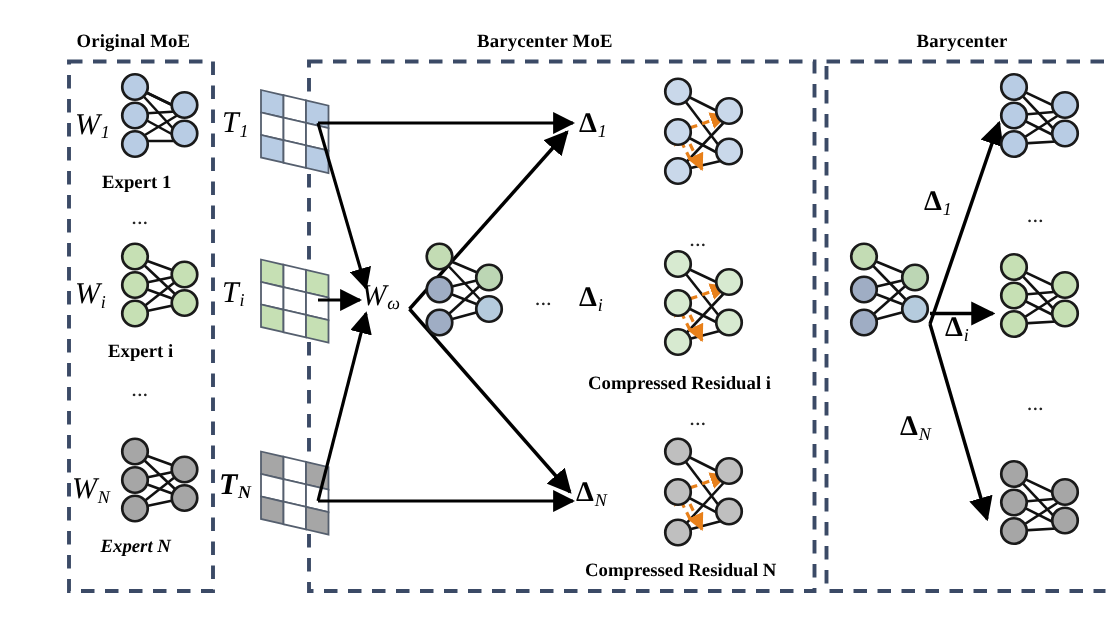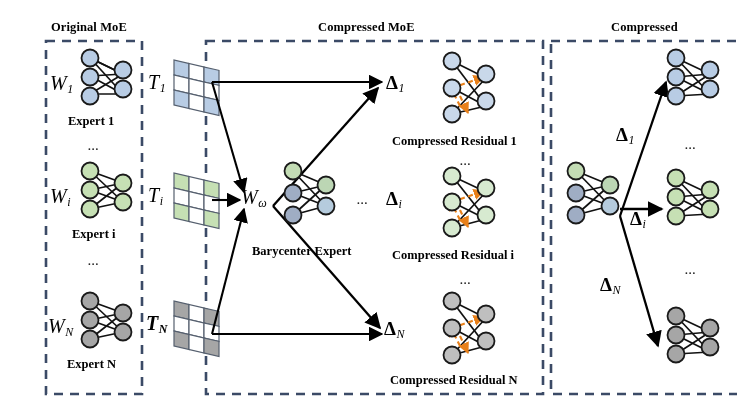--- a/index.html
+++ b/index.html
@@ -312,66 +312,64 @@
         <circle cx="648" cy="300" r="8.5"></circle>
         <circle cx="648" cy="319" r="8.5"></circle>
         <circle cx="648" cy="338" r="8.5"></circle>
         <circle cx="682" cy="312" r="8.5"></circle>
         <circle cx="682" cy="331" r="8.5"></circle>
       </g>
     </g>
   </svg>
 
   <div class="lbl sec-title" style="left:23px;top:4px;">Original MoE</div>
-  <div class="lbl sec-title" style="left:290px;top:4px;">Compressed MoE</div>
-  <div class="lbl sec-title" style="left:583px;top:4px;">Compressed</div>
+  <div class="lbl sec-title" style="left:290px;top:4px;">Barycenter MoE</div>
+  <div class="lbl sec-title" style="left:583px;top:4px;">Barycenter</div>
 
   <div class="math" style="left:22px;top:56px;">
     <span class="base">W</span><span class="sub">1</span>
   </div>
   <div class="math" style="left:22px;top:169px;">
     <span class="base">W</span><span class="sub">i</span>
   </div>
   <div class="math" style="left:20px;top:299px;">
     <span class="base">W</span><span class="subn">N</span>
   </div>
 
   <div class="lbl cap" style="left:40px;top:98px;text-align:center;">Expert 1</div>
   <div class="lbl cap" style="left:44px;top:211px;">Expert i</div>
-  <div class="lbl cap" style="left:39px;top:341px;">Expert N</div>
+  <div class="lbl cap" style="left:39px;top:341px;font-style:italic;">Expert N</div>
 
   <div class="dots" style="left:60px;top:124px;">...</div>
   <div class="dots" style="left:60px;top:239px;">...</div>
 
   <div class="math" style="left:120px;top:55px;">
     <span class="base">T</span><span class="sub">1</span>
   </div>
   <div class="math" style="left:120px;top:168px;">
     <span class="base">T</span><span class="sub">i</span>
   </div>
   <div class="math" style="left:118px;top:296px;font-weight:bold;">
     <span class="base">T</span><span class="subn">N</span>
   </div>
 
   <div class="math" style="left:213px;top:170px;font-family:Liberation Serif, serif;">
     <span class="base">W</span><span class="sub">ω</span>
   </div>
-  <div class="lbl cap" style="left:224px;top:228px;">Barycenter Expert</div>
 
   <div class="math" style="left:358px;top:56px;">
     <span class="delta">Δ</span><span class="sub">1</span>
   </div>
   <div class="math" style="left:358px;top:172px;">
     <span class="delta">Δ</span><span class="sub">i</span>
   </div>
   <div class="math" style="left:356px;top:302px;">
     <span class="delta">Δ</span><span class="subn">N</span>
   </div>
 
-  <div class="lbl cap" style="left:364px;top:118px;">Compressed Residual 1</div>
   <div class="lbl cap" style="left:362px;top:357px;">Compressed Residual N</div>
   <div class="lbl cap" style="left:364px;top:232px;">Compressed Residual i</div>
 
   <div class="dots" style="left:329px;top:178px;">...</div>
   <div class="dots" style="left:432px;top:139px;">...</div>
   <div class="dots" style="left:432px;top:258px;">...</div>
 
   <div class="math" style="left:588px;top:108px;">
     <span class="delta">Δ</span><span class="sub">1</span>
   </div>

